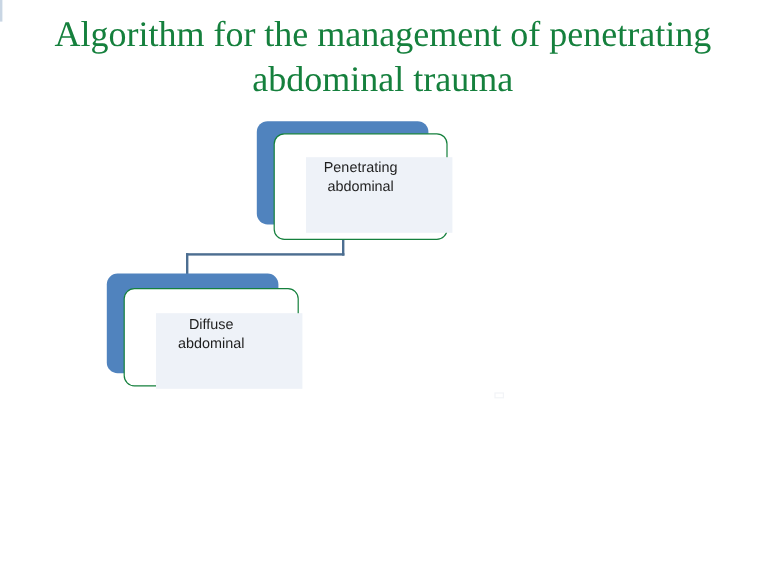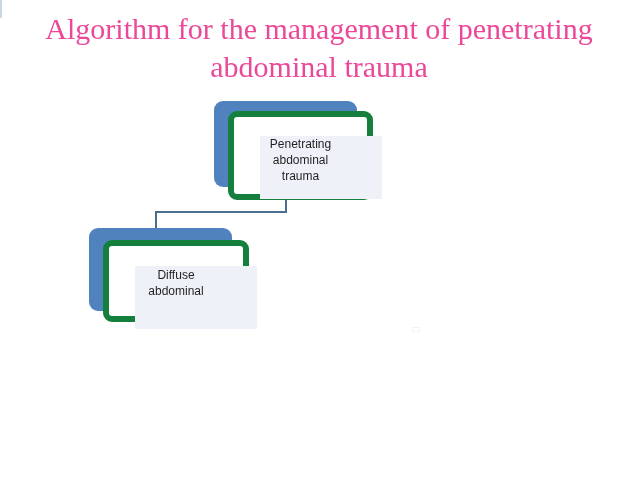--- a/index.html
+++ b/index.html
@@ -30,41 +30,41 @@
   
   #title {
     position: absolute;
     left: 40px;
     top: 10px;
     width: 558px;
     text-align: center;
     font-family: "Liberation Serif", serif;
     font-size: 30px;
     line-height: 38px;
-    color: #ec4899;
+    color: #15803d;
     letter-spacing: 0px;
   }
 
   
   .node {
     position: absolute;
   }
   
   .node .shadow-plate {
     position: absolute;
     left: 0;
     top: 0;
     background: #5083BE;
     border-radius: 9px;
   }
   
   .node .card {
     position: absolute;
     background: #ffffff;
-    border: 6px solid #15803d;
+    border: 1px solid #15803d;
     border-radius: 9px;
     box-sizing: border-box;
   }
   
   .node .panel {
     position: absolute;
     background: #EEF2F8;
     box-sizing: border-box;
   }
   .node .label {
@@ -129,21 +129,20 @@
   <div id="conn-elbow-down" class="conn conn-v"></div>
   <div id="conn-tail-down"></div>
   <div id="artifact-mark"></div>
 
   <div id="node-root" class="node">
     <div class="shadow-plate"></div>
     <div class="card">
       <div class="panel"></div>
       <div class="label" style="top:19px;">Penetrating</div>
       <div class="label" style="top:35px;">abdominal</div>
-      <div class="label" style="top:51px;">trauma</div>
     </div>
   </div>
 
   <div id="node-tenderness" class="node">
     <div class="shadow-plate"></div>
     <div class="card">
       <div class="panel"></div>
       <div class="label" style="top:21px;">Diffuse</div>
       <div class="label" style="top:37px;">abdominal</div>
     </div>

